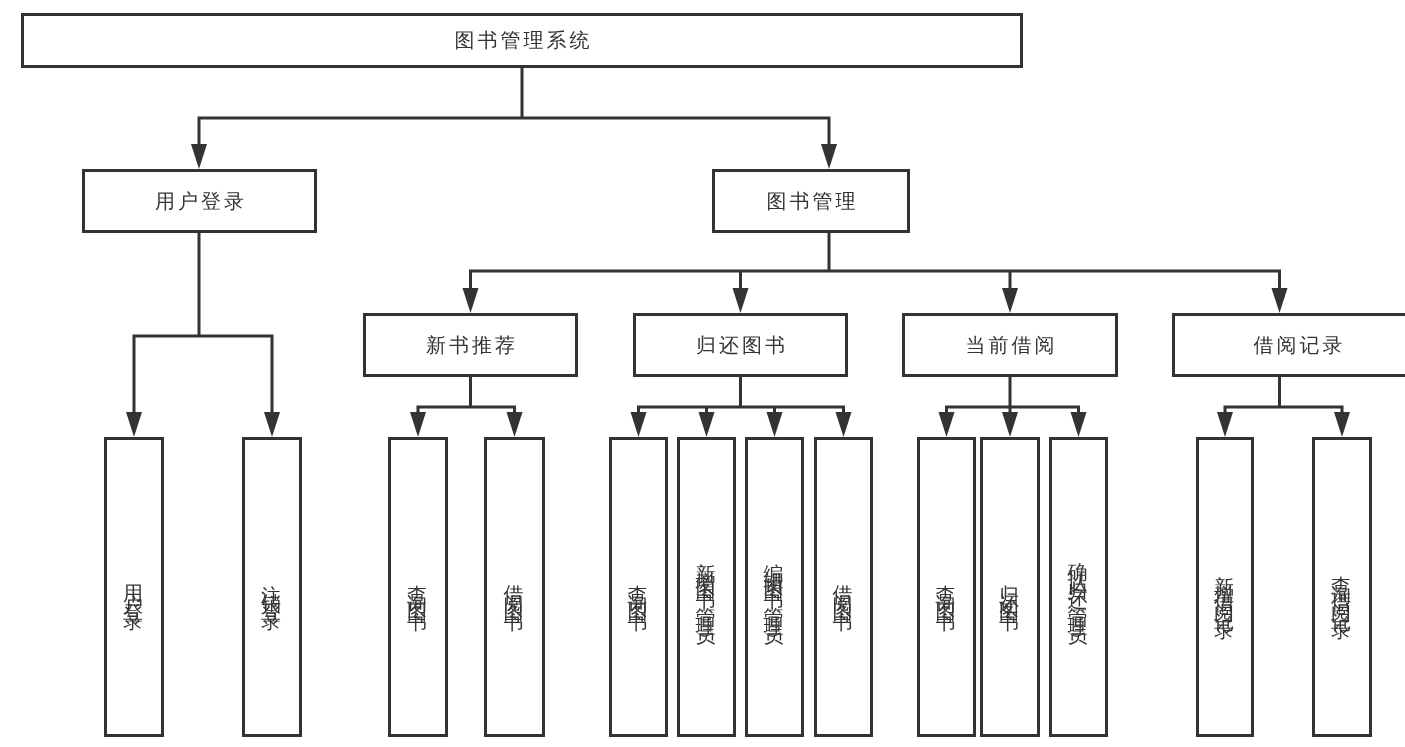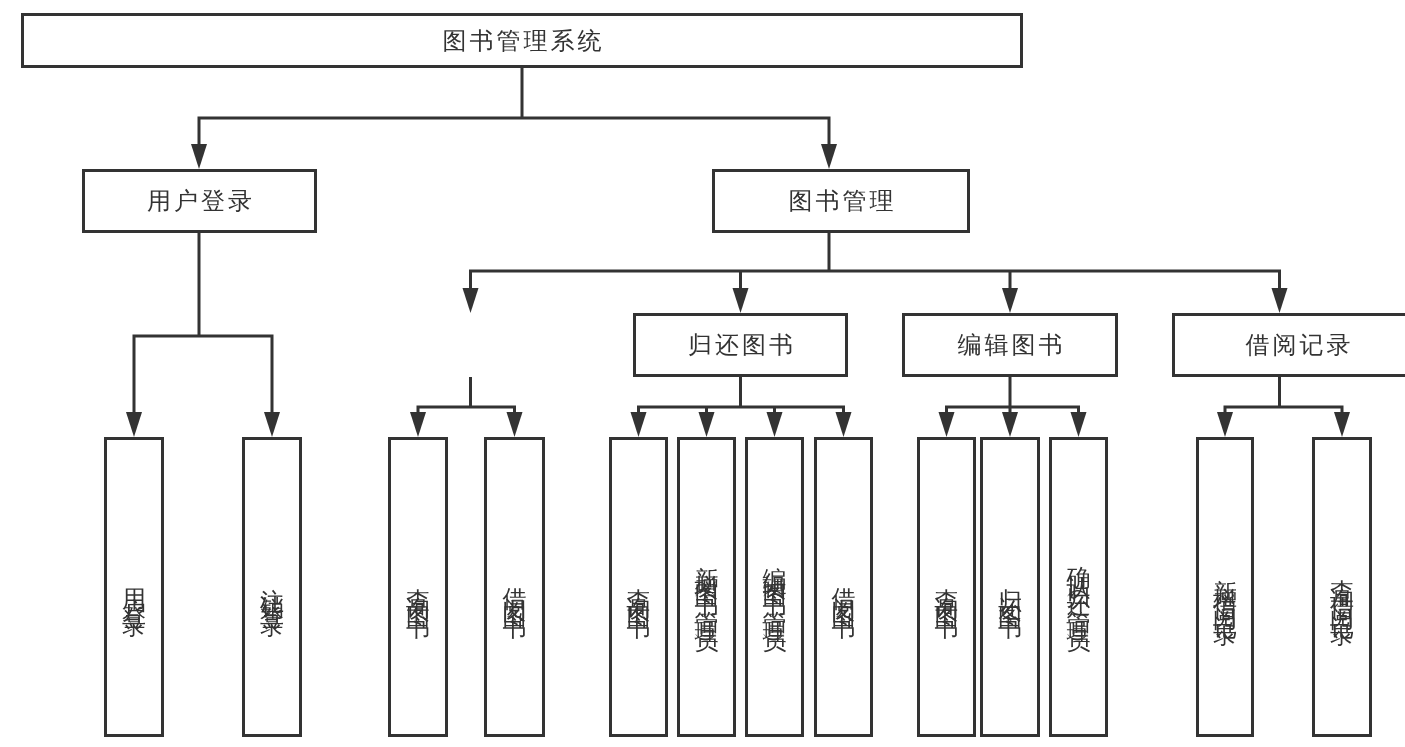--- a/index.html
+++ b/index.html
@@ -32,21 +32,21 @@
   }
   .node {
     position: absolute;
     box-sizing: border-box;
     border: 3px solid var(--box-border, #333333);
     background: var(--box-bg, #ffffff);
     color: var(--text, #333333);
     display: flex;
     align-items: center;
     justify-content: center;
-    font-size: 24px;
+    font-size: 20px;
     letter-spacing: 3px;
     text-indent: 3px;
     white-space: nowrap;
   }
   .node.vert {
     writing-mode: vertical-rl;
     text-orientation: mixed;
     letter-spacing: 9px;
     text-indent: 0;
     white-space: normal;
@@ -106,24 +106,25 @@
     <g>
       <path d="M1279.5 377 V407 M1225 414 V407 H1342 V414"></path>
       <polygon points="1217,412 1233,412 1225,437"></polygon>
       <polygon points="1334,412 1350,412 1342,437"></polygon>
     </g>
   </svg>
 
   <div class="node" style="left:21px; top:13px; width:1002px; height:55px">图书管理系统</div>
 
   <div class="node" style="left:82px; top:169px; width:235px; height:64px">用户登录</div>
-  <div class="node" style="left:712px; top:169px; width:258px; height:64px">图书管理</div>
+  <div class="node" style="left:712px; top:169px; width:198px; height:64px">图书管理</div>
 
+  <div class="node" style="left:363px; top:313px; width:215px; height:64px">新书推荐</div>
   <div class="node" style="left:633px; top:313px; width:215px; height:64px">归还图书</div>
-  <div class="node" style="left:902px; top:313px; width:216px; height:64px">编辑图书</div>
+  <div class="node" style="left:902px; top:313px; width:216px; height:64px">当前借阅</div>
   <div class="node" style="left:1172px; top:313px; width:252px; height:64px">借阅记录</div>
 
   <div class="node vert" style="left:104px; top:437px; width:60px; height:300px">用户登录</div>
   <div class="node vert" style="left:242px; top:437px; width:60px; height:300px">注销登录</div>
 
   <div class="node vert" style="left:388px; top:437px; width:60px; height:300px">查询图书</div>
   <div class="node vert" style="left:484px; top:437px; width:61px; height:300px">借阅图书</div>
 
   <div class="node vert" style="left:609px; top:437px; width:59px; height:300px">查询图书</div>
   <div class="node vert" style="left:677px; top:437px; width:59px; height:300px">新增图书（管理员）</div>

